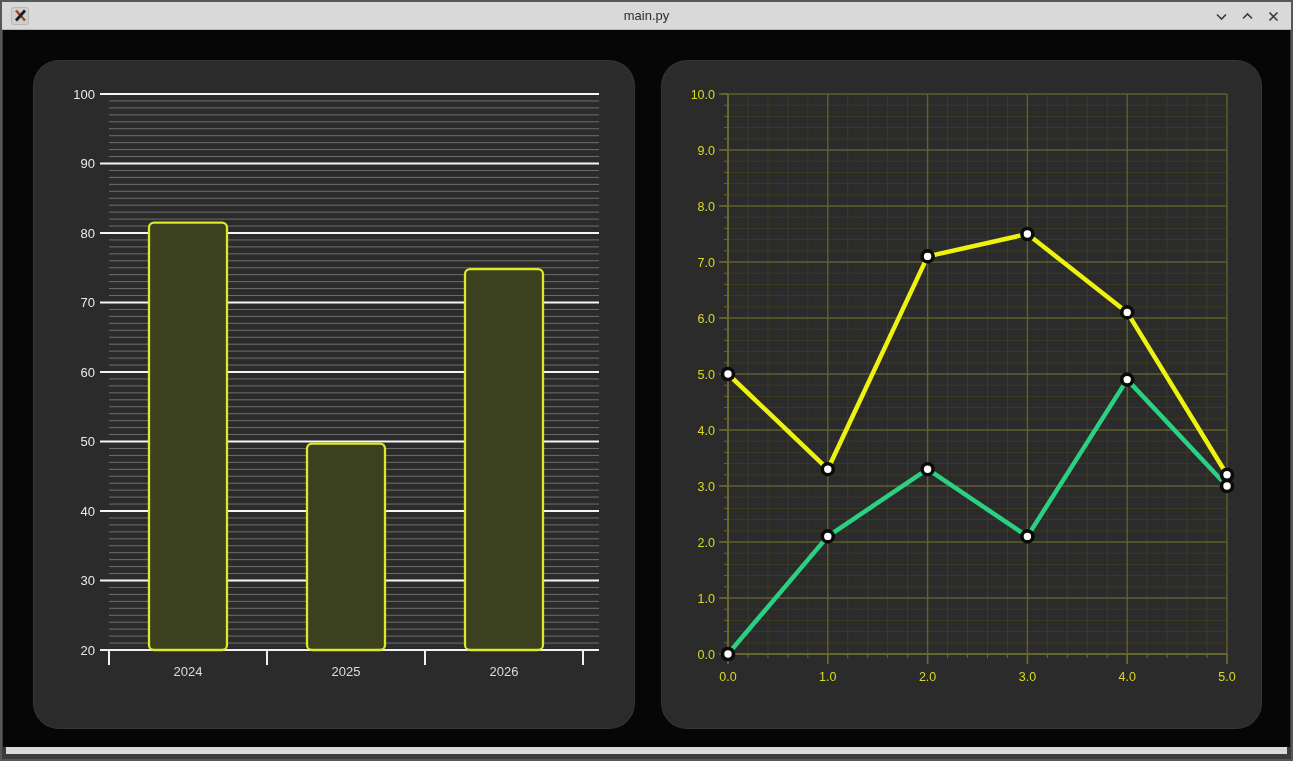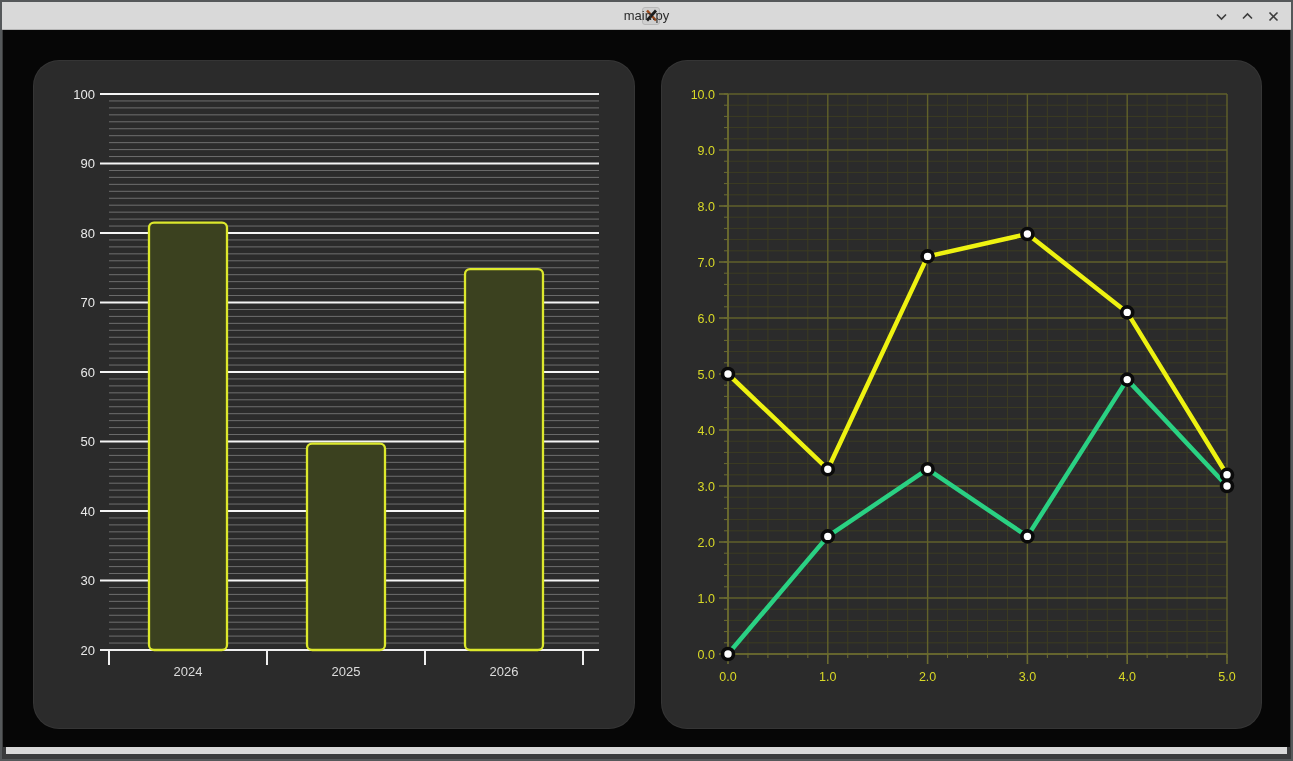--- a/index.html
+++ b/index.html
@@ -5,21 +5,21 @@
   html,body{margin:0;padding:0;}
   body{
     width:1293px;height:761px;position:relative;overflow:hidden;
     background:#3a3b3c;
     font-family:"Liberation Sans", sans-serif;
   }
   .screen-edge{position:absolute;inset:0;border:2px solid #55585a;box-sizing:border-box;}
   .titlebar{
     position:absolute;left:2px;right:2px;top:2px;height:28px;
     background:#d9d9d9;border-bottom:1px solid #b5b5b5;
-    display:flex;align-items:center;box-sizing:border-box;justify-content:center;
+    display:flex;align-items:center;box-sizing:border-box;
   }
   .app-icon{
     width:18px;height:18px;margin-left:9px;border-radius:3px;
     background:#cfcfcf;display:flex;align-items:center;justify-content:center;
     border:1px solid #b8b8b8;box-sizing:border-box;
   }
   .tb-title{
     position:absolute;left:0;right:0;text-align:center;
     font-size:13px;color:#2d2d2d;pointer-events:none;
   }

